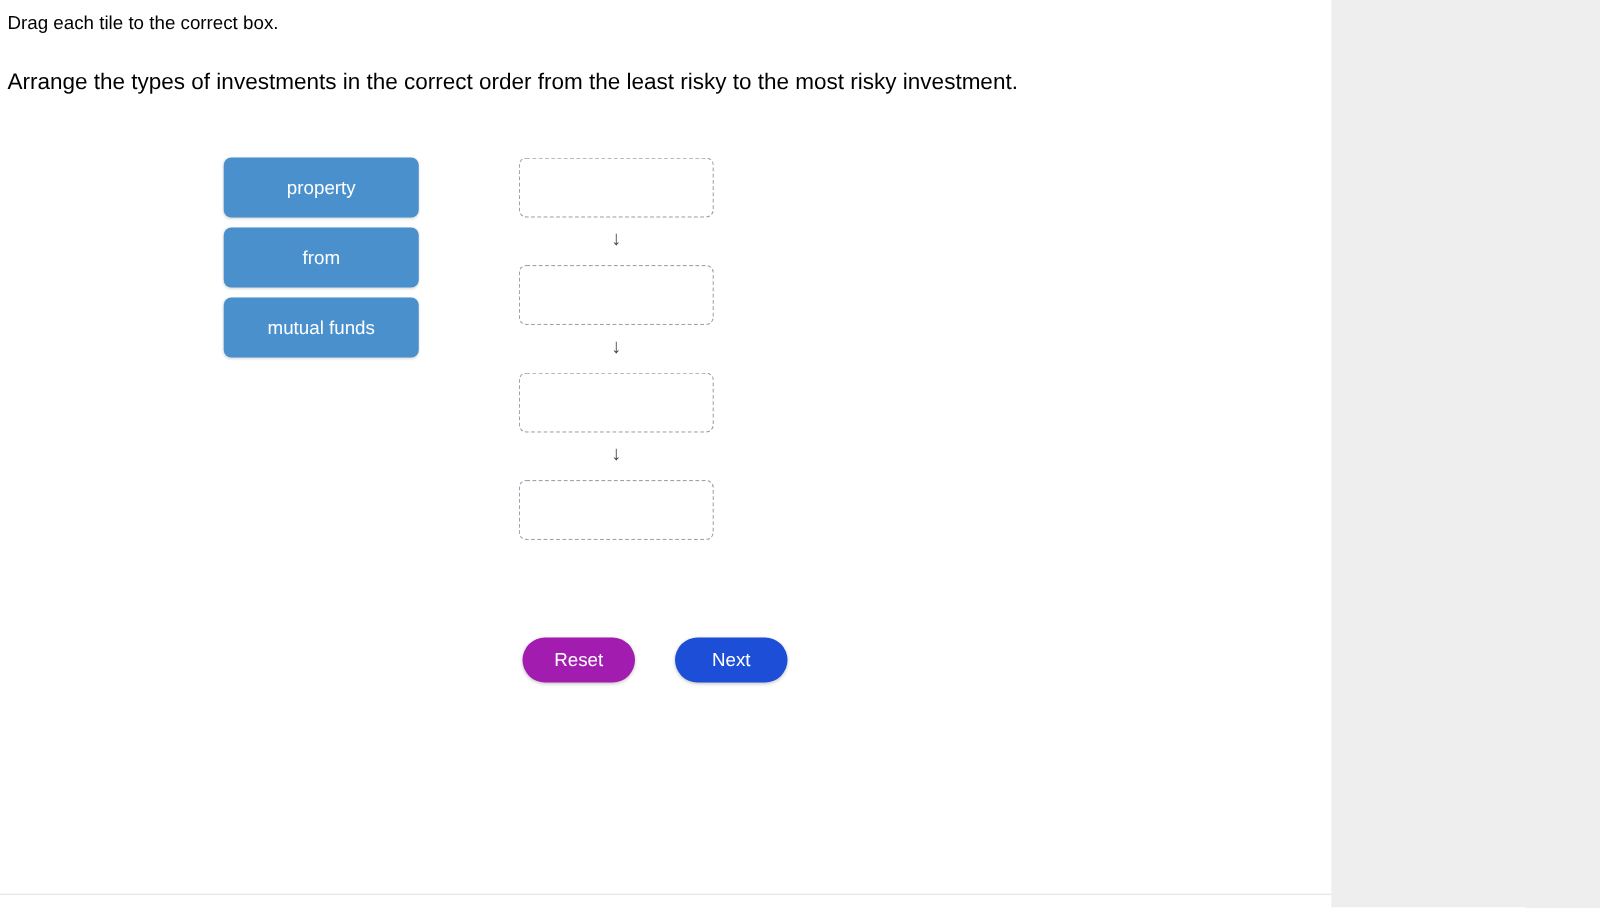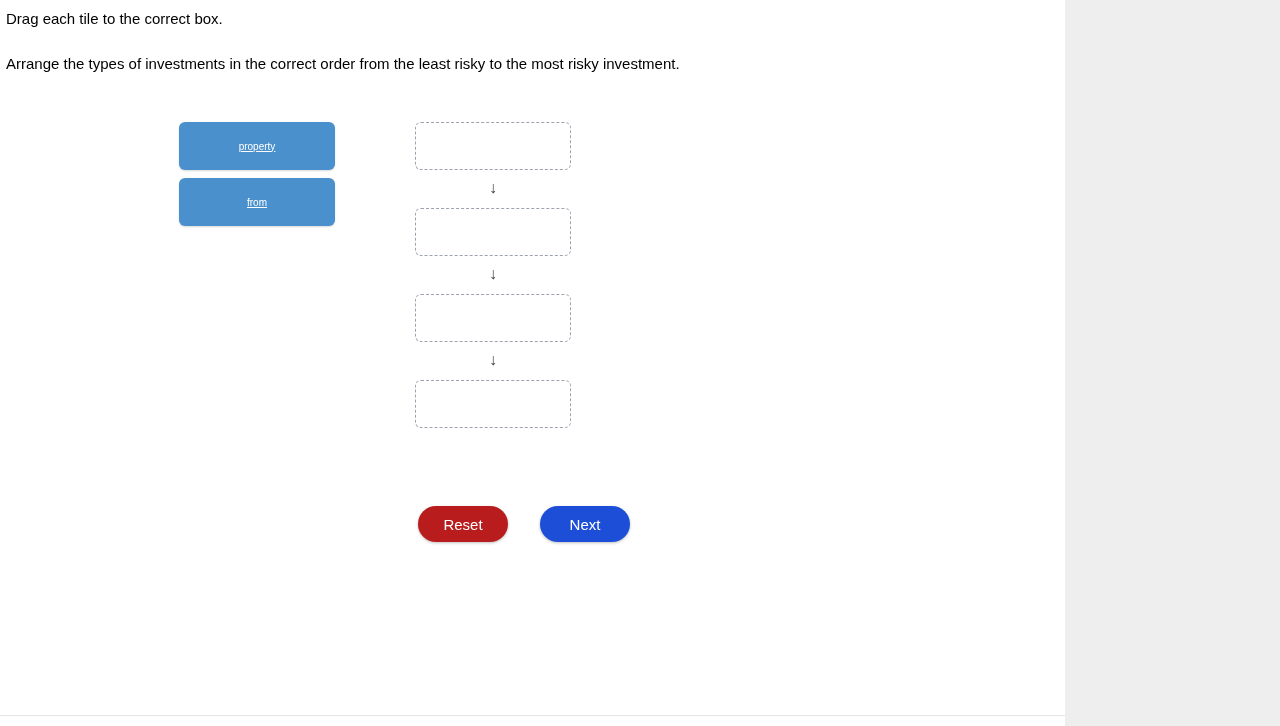--- a/index.html
+++ b/index.html
@@ -22,21 +22,21 @@
       right: 0;
       width: 215px;
       height: 726px;
       background: #eeeeee;
     }
     .instruction-line1 {
       font-size: 15px;
       margin-bottom: 28px;
     }
     .instruction-line2 {
-      font-size: 15px;
+      font-size: 18px;
       margin-bottom: 50px;
     }
     .activity-row {
       display: flex;
       align-items: flex-start;
       padding-left: 173px;
     }
     .tiles-col {
       display: flex;
       flex-direction: column;
@@ -45,24 +45,23 @@
     }
     .tile {
       width: 156px;
       height: 48px;
       background: #4990cd;
       color: #fff;
       border-radius: 6px;
       display: flex;
       align-items: center;
       justify-content: center;
-      font-size: 10px;
+      font-size: 15px;
       cursor: grab;
       box-shadow: 0 1px 2px rgba(0,0,0,0.15);
-      text-decoration: underline;
     }
     .drop-col {
       display: flex;
       flex-direction: column;
       align-items: center;
     }
     .drop-zone {
       width: 156px;
       height: 48px;
       border: 1px dashed #9ca3af;
@@ -87,21 +86,21 @@
       border: none;
       border-radius: 18px;
       color: #fff;
       font-size: 15px;
       cursor: pointer;
       display: flex;
       align-items: center;
       justify-content: center;
       box-shadow: 0 1px 3px rgba(0,0,0,0.25);
     }
-    .reset { background: #b91c1c; }
+    .reset { background: #a21caf; }
     .next  { background: #1d4ed8; }
     .bottom-line {
       position: absolute;
       left: 0;
       bottom: 10px;
       width: 1065px;
       height: 1px;
       background: #e6e6e6;
     }
   </style>
@@ -109,20 +108,21 @@
 <body>
 
 <div class="main-area">
   <p class="instruction-line1">Drag each tile to the correct box.</p>
   <p class="instruction-line2">Arrange the types of investments in the correct order from the least risky to the most risky investment.</p>
 
   <div class="activity-row">
     <div class="tiles-col">
       <div class="tile">property</div>
       <div class="tile">from</div>
+      <div class="tile">mutual funds</div>
     </div>
 
     <div class="drop-col">
       <div class="drop-zone"></div>
       <div class="arrow">↓</div>
       <div class="drop-zone"></div>
       <div class="arrow">↓</div>
       <div class="drop-zone"></div>
       <div class="arrow">↓</div>
       <div class="drop-zone"></div>

